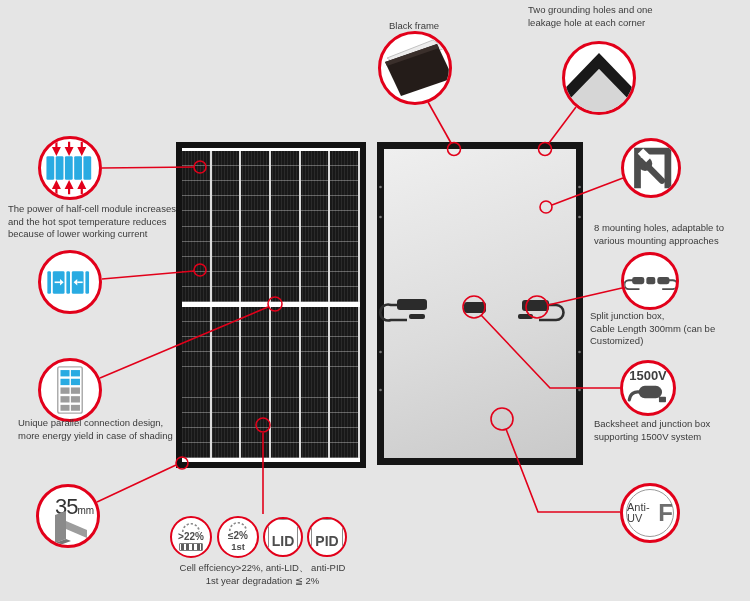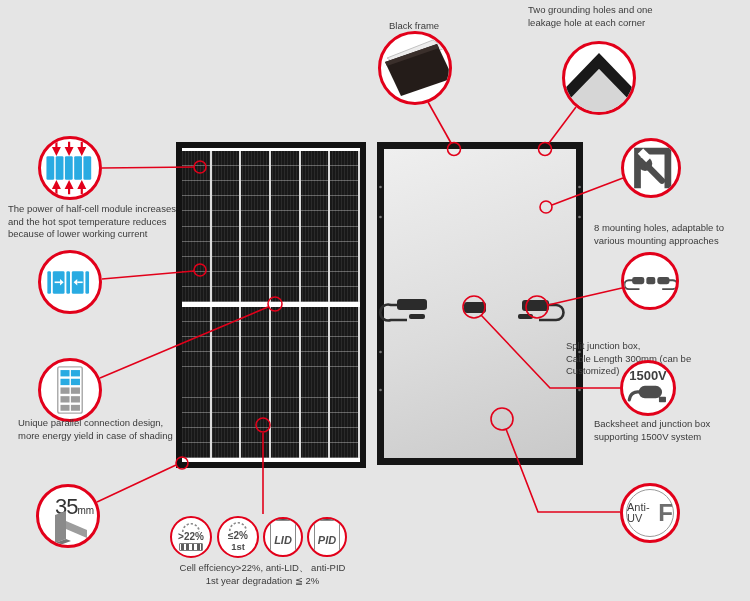--- a/index.html
+++ b/index.html
@@ -62,21 +62,21 @@
     display:flex;flex-direction:row;align-items:center;justify-content:center;
   }
   .uv-top{font-size:11px;color:#3f3f3f;line-height:1;}
   .uv-f{font-size:24px;font-weight:700;color:#6e6e6e;line-height:.95;}
   
   .badge .b-label{font-size:10px;font-weight:700;color:var(--dgray);line-height:1.05;}
   .badge .b-sub{font-size:9.5px;font-weight:700;color:var(--dgray);line-height:1.05;}
   .badge .b-anti{font-size:7.5px;color:var(--dgray);line-height:1;margin-bottom:1px;text-decoration:underline;}
   .badge .b-box{
     border:1.6px solid var(--gray);border-radius:4px;padding:13px 3px;
-    font-size:11px;font-weight:700;color:var(--dgray);line-height:1.25;font-style:italic;
+    font-size:14px;font-weight:700;color:var(--dgray);line-height:1.25;
   }
   .battery{
     width:24px;height:8px;border:1.5px solid #7d7d7d;border-radius:1px;margin-top:1px;
     background:repeating-linear-gradient(90deg,#5c5c5c 0 2.6px, transparent 2.6px 5.4px);
     background-origin:content-box;padding:1px;box-sizing:border-box;
   }
 </style>
 </head>
 <body>
 
@@ -250,21 +250,21 @@
 
   <div class="callout" style="left:621px;top:252px;width:58px;height:58px;">
     <svg width="64" height="64" viewBox="0 0 64 64">
       <path d="M12,31 h-6 a5.5,5.5 0 1 0 0,11 h13" stroke="#4d4d4d" stroke-width="2.4" fill="none"></path>
       <rect x="10" y="27" width="15" height="9" rx="3" fill="#4d4d4d"></rect>
       <rect x="27.5" y="27" width="11" height="9" rx="2.5" fill="#4d4d4d"></rect>
       <rect x="41" y="27" width="15" height="9" rx="3" fill="#4d4d4d"></rect>
       <path d="M54,31 h6 a5.5,5.5 0 1 1 0,11 h-13" stroke="#4d4d4d" stroke-width="2.4" fill="none"></path>
     </svg>
   </div>
-  <div class="textblock" style="left:566px;top:310px;margin-top:30px;">Split junction box,
+  <div class="textblock" style="left:590px;top:310px;">Split junction box,
 Cable Length 300mm (can be
 Customized)</div>
 
   <div class="callout" style="left:620px;top:360px;width:56px;height:56px;">
     <div class="v-label">1500V</div>
     <svg width="50" height="28" viewBox="0 0 64 34">
       <path d="M22,12 q-12,-2 -14,10" stroke="#4d4d4d" stroke-width="4" fill="none" stroke-linecap="round"></path>
       <rect x="20" y="4" width="30" height="16" rx="8" fill="#4d4d4d"></rect>
       <rect x="46" y="18" width="9" height="7" rx="1" fill="#4d4d4d"></rect>
     </svg>

